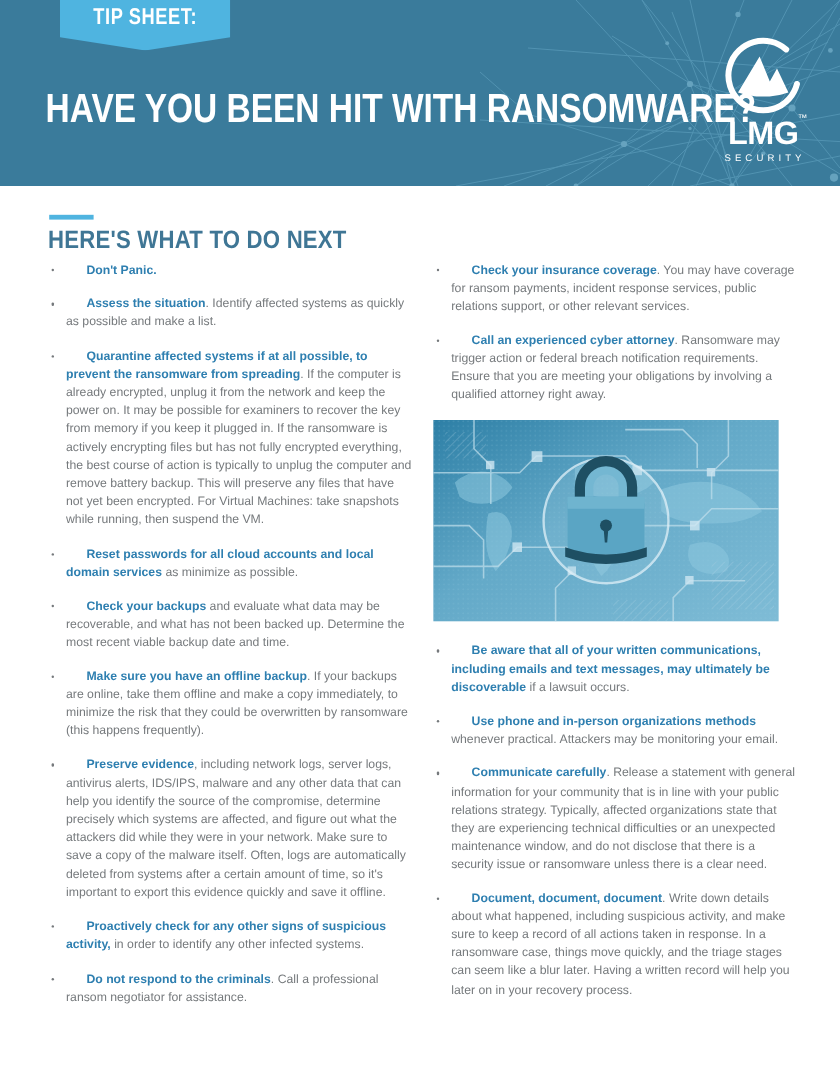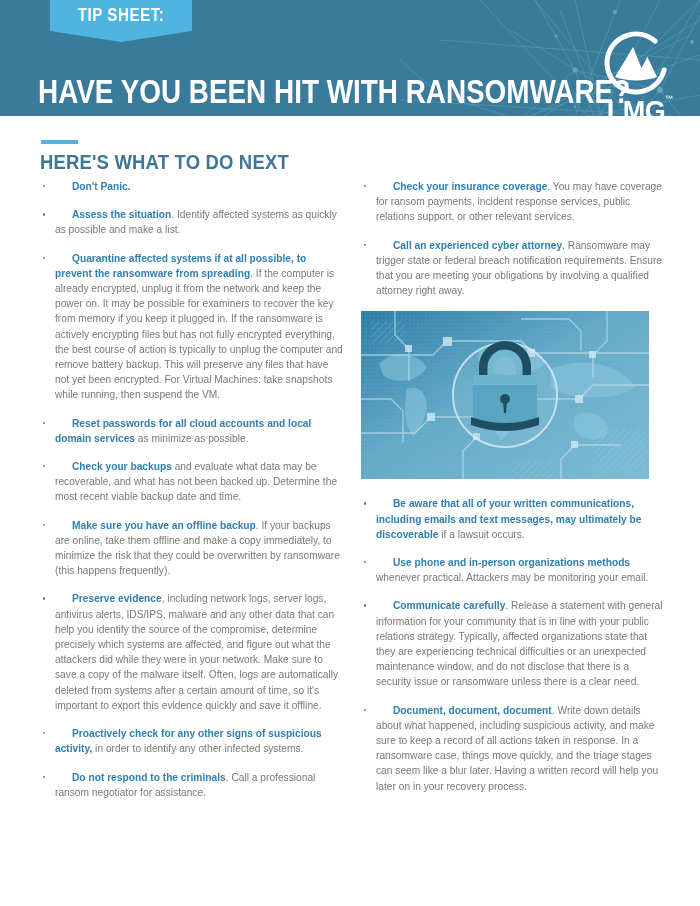--- a/index.html
+++ b/index.html
@@ -12,21 +12,21 @@
     background: #ffffff;
     font-family: "Liberation Sans", sans-serif;
     overflow: hidden;
     position: relative;
   }
 
   
   .header {
     position: relative;
     width: 700px;
-    height: 116px;
+    height: 155px;
     background: #3a7b9b;
     overflow: hidden;
   }
   .header-net {
     position: absolute;
     top: 0; right: 0;
     width: 340px; height: 155px;
     opacity: 0.55;
     pointer-events: none;
   }
@@ -249,21 +249,21 @@
           <li><span class="lead">Make sure you have an offline backup</span><span>. If your backups are online, take them offline and make a copy immediately, to minimize the risk that they could be overwritten by ransomware (this happens frequently).</span></li>
           <li><span class="lead">Preserve evidence</span><span>, including network logs, server logs, antivirus alerts, IDS/IPS, malware and any other data that can help you identify the source of the compromise, determine precisely which systems are affected, and figure out what the attackers did while they were in your network. Make sure to save a copy of the malware itself.  Often, logs are automatically deleted from systems after a certain amount of time, so it's important to export this evidence quickly and save it offline.</span></li>
           <li><span class="lead">Proactively check for any other signs of suspicious activity,</span><span> in order to identify any other infected systems.</span></li>
           <li><span class="lead">Do not respond to the criminals</span><span>. Call a professional ransom negotiator for assistance.</span></li>
         </ul>
     </div>
 
     <div class="col col-right">
       <ul class="bullets" id="right-list-top">
           <li><span class="lead">Check your insurance coverage</span><span>. You may have coverage for ransom payments, incident response services, public relations support, or other relevant services.</span></li>
-          <li><span class="lead">Call an experienced cyber attorney</span><span>. Ransomware may trigger state or federal breach notification requirements. Ensure that you are meeting your obligations by involving a qualified attorney right away.</span></li>
+          <li><span class="lead">Call an experienced cyber attorney</span><span>. Ransomware may trigger action or federal breach notification requirements. Ensure that you are meeting your obligations by involving a qualified attorney right away.</span></li>
         </ul>
 
       <svg class="feature-img" viewBox="0 0 288 168" preserveAspectRatio="none">
         <defs>
           <linearGradient id="bgGrad" x1="0" y1="0" x2="1" y2="1">
             <stop offset="0%" stop-color="#2d7fa6"></stop>
             <stop offset="45%" stop-color="#63a9c8"></stop>
             <stop offset="100%" stop-color="#7fbcd6"></stop>
           </linearGradient>
           <pattern id="dots" width="4" height="4" patternUnits="userSpaceOnUse">

